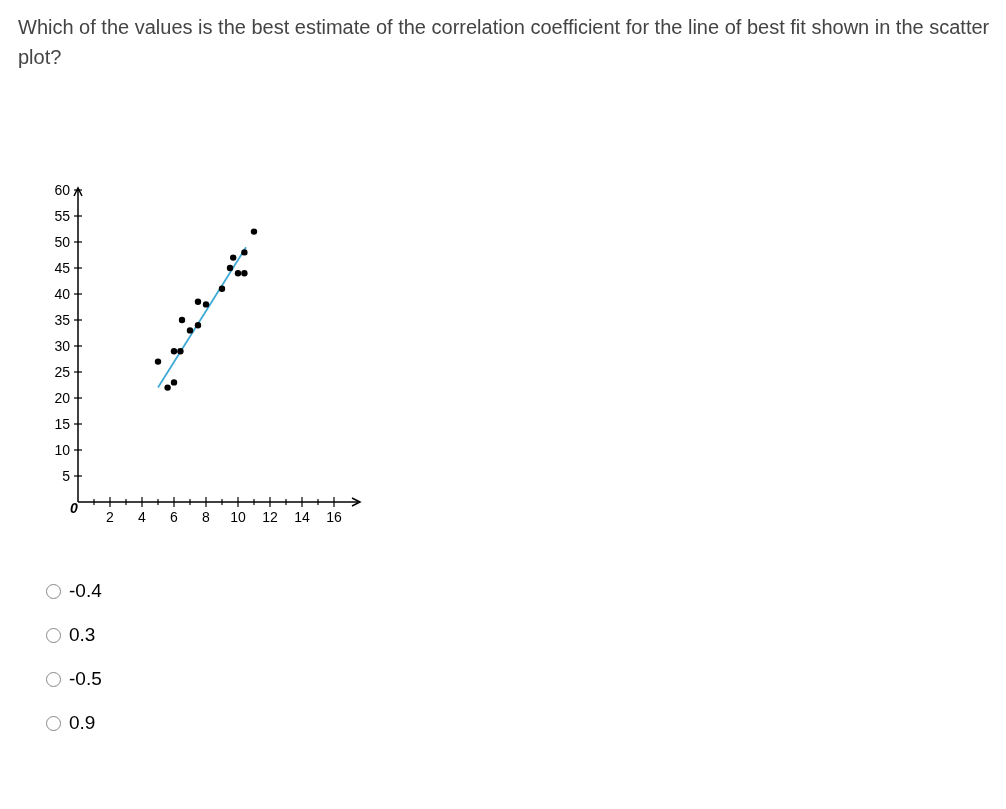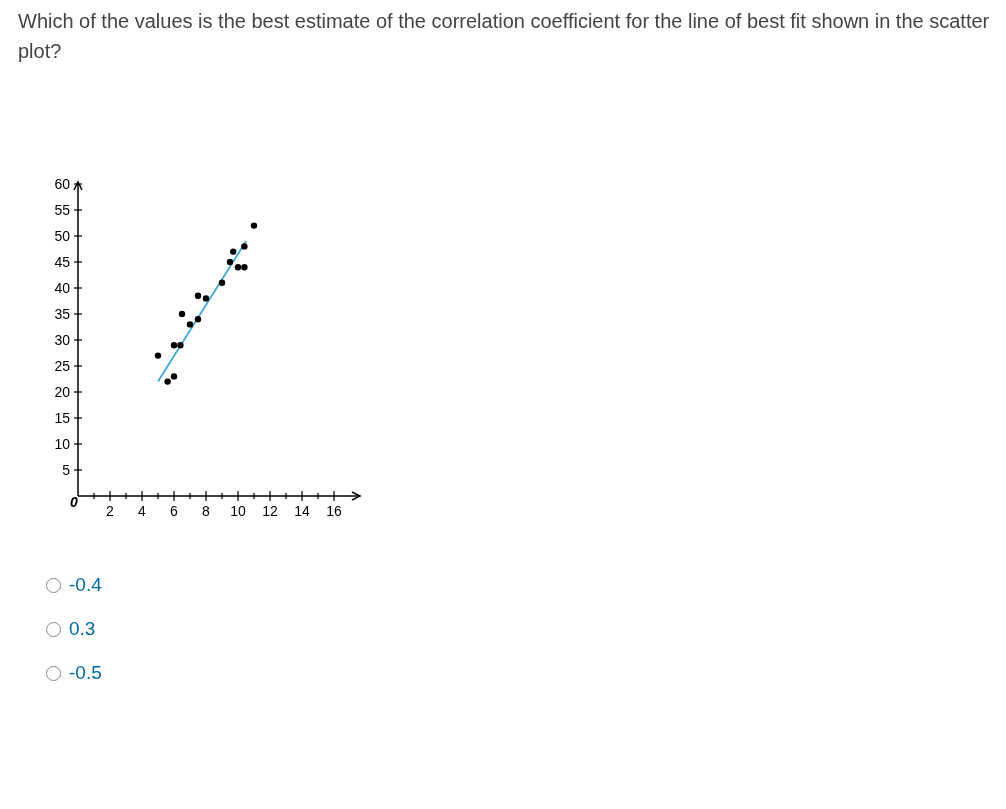--- a/index.html
+++ b/index.html
@@ -7,21 +7,21 @@
     padding: 0;
     background: #ffffff;
     font-family: Arial, Helvetica, sans-serif;
     color: #333333;
   }
   .page {
     width: 1006px;
     height: 809px;
     position: relative;
     box-sizing: border-box;
-    padding: 6px 10px 0 18px;
+    padding: 12px 10px 0 18px;
   }
   .question {
     font-size: 20px;
     line-height: 1.5;
     color: #444444;
     max-width: 980px;
     font-weight: 400;
   }
   .chart-wrap {
     position: relative;
@@ -45,21 +45,21 @@
   .radio {
     width: 15px;
     height: 15px;
     border: 1.6px solid #888888;
     border-radius: 50%;
     box-sizing: border-box;
     flex: 0 0 auto;
   }
   .option-label {
     font-size: 19px;
-    color: #0369a1;
+    color: #000000;
     text-align: right;
   }
   .axis-tick-label {
     font-family: Arial, Helvetica, sans-serif;
     font-size: 14px;
     fill: #000000;
   }
 </style>
 </head>
 <body>
@@ -168,15 +168,19 @@
       <span class="option-label">-0.4</span>
     </div>
     <div class="option-row">
       <span class="radio"></span>
       <span class="option-label">0.3</span>
     </div>
     <div class="option-row">
       <span class="radio"></span>
       <span class="option-label">-0.5</span>
     </div>
+    <div class="option-row">
+      <span class="radio"></span>
+      <span class="option-label">0.9</span>
+    </div>
   </div>
 
 </div>
 
 </body></html>

